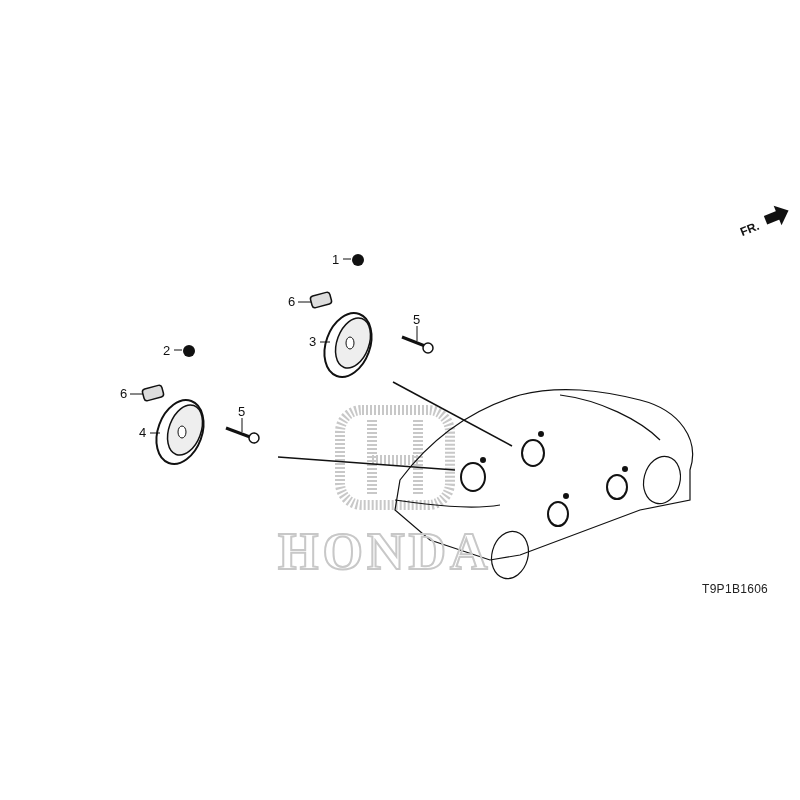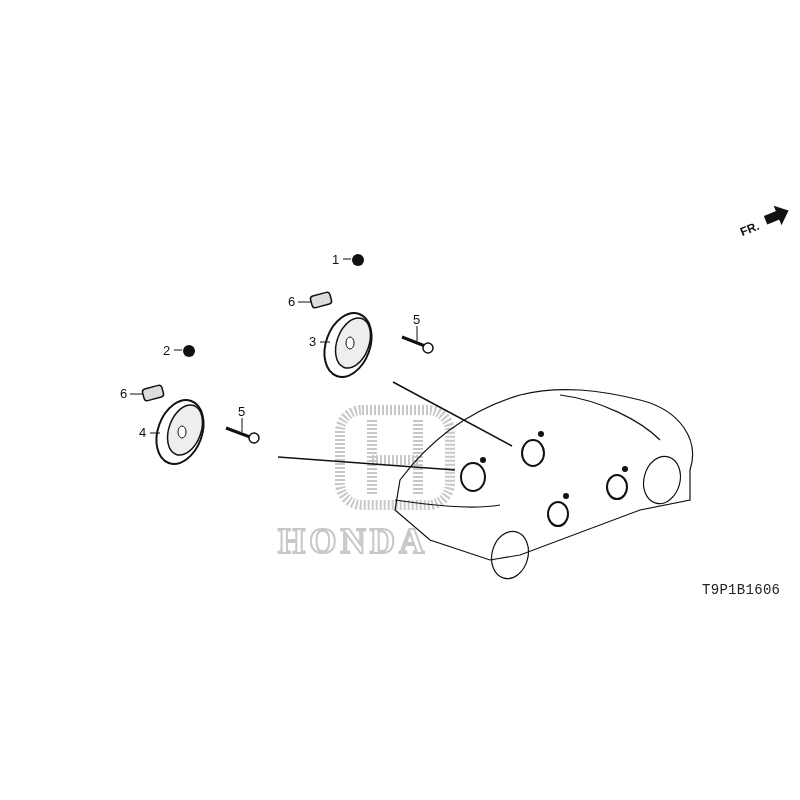--- a/index.html
+++ b/index.html
@@ -1,21 +1,21 @@
 <!DOCTYPE html>
 <html><head>
 <meta charset="utf-8">
 <style>
   html, body { margin: 0; padding: 0; background: #ffffff; }
   body { width: 800px; height: 800px; position: relative; overflow: hidden; font-family: "Liberation Sans", sans-serif; }
   #diagram { position: absolute; left: 0; top: 0; width: 800px; height: 800px; }
   .callout { font-family: "Liberation Sans", sans-serif; font-size: 13px; fill: #111; }
-  .code { position: absolute; left: 702px; top: 582px; font-size: 14px; color: #222; letter-spacing: 0.3px; font-family: Liberation Mono, monospace; }
+  .code { position: absolute; left: 702px; top: 582px; font-size: 12px; color: #222; letter-spacing: 0.3px; font-family: Liberation Sans, sans-serif; }
   .fr { position: absolute; left: 740px; top: 222px; transform: rotate(-22deg); font-weight: bold; font-size: 12px; color: #111; font-family: "Liberation Sans", sans-serif; }
-  .watermark { position: absolute; left: 278px; top: 522px; font-size: 35px; font-weight: bold; color: transparent; -webkit-text-stroke: 2px #c8c8c8; letter-spacing: 4px; font-family: "Liberation Serif", serif; }
+  .watermark { position: absolute; left: 278px; top: 522px; font-size: 52px; font-weight: bold; color: transparent; -webkit-text-stroke: 2px #c8c8c8; letter-spacing: 4px; font-family: "Liberation Serif", serif; }
 </style>
 </head>
 <body>
 
 <svg id="diagram" viewBox="0 0 800 800" xmlns="http://www.w3.org/2000/svg">
 
   <g fill="none" stroke="#c8c8c8" stroke-width="10" stroke-dasharray="2 2">
     <rect x="340" y="410" width="110" height="95" rx="22"></rect>
     <line x1="372" y1="420" x2="372" y2="495"></line>
     <line x1="418" y1="420" x2="418" y2="495"></line>

